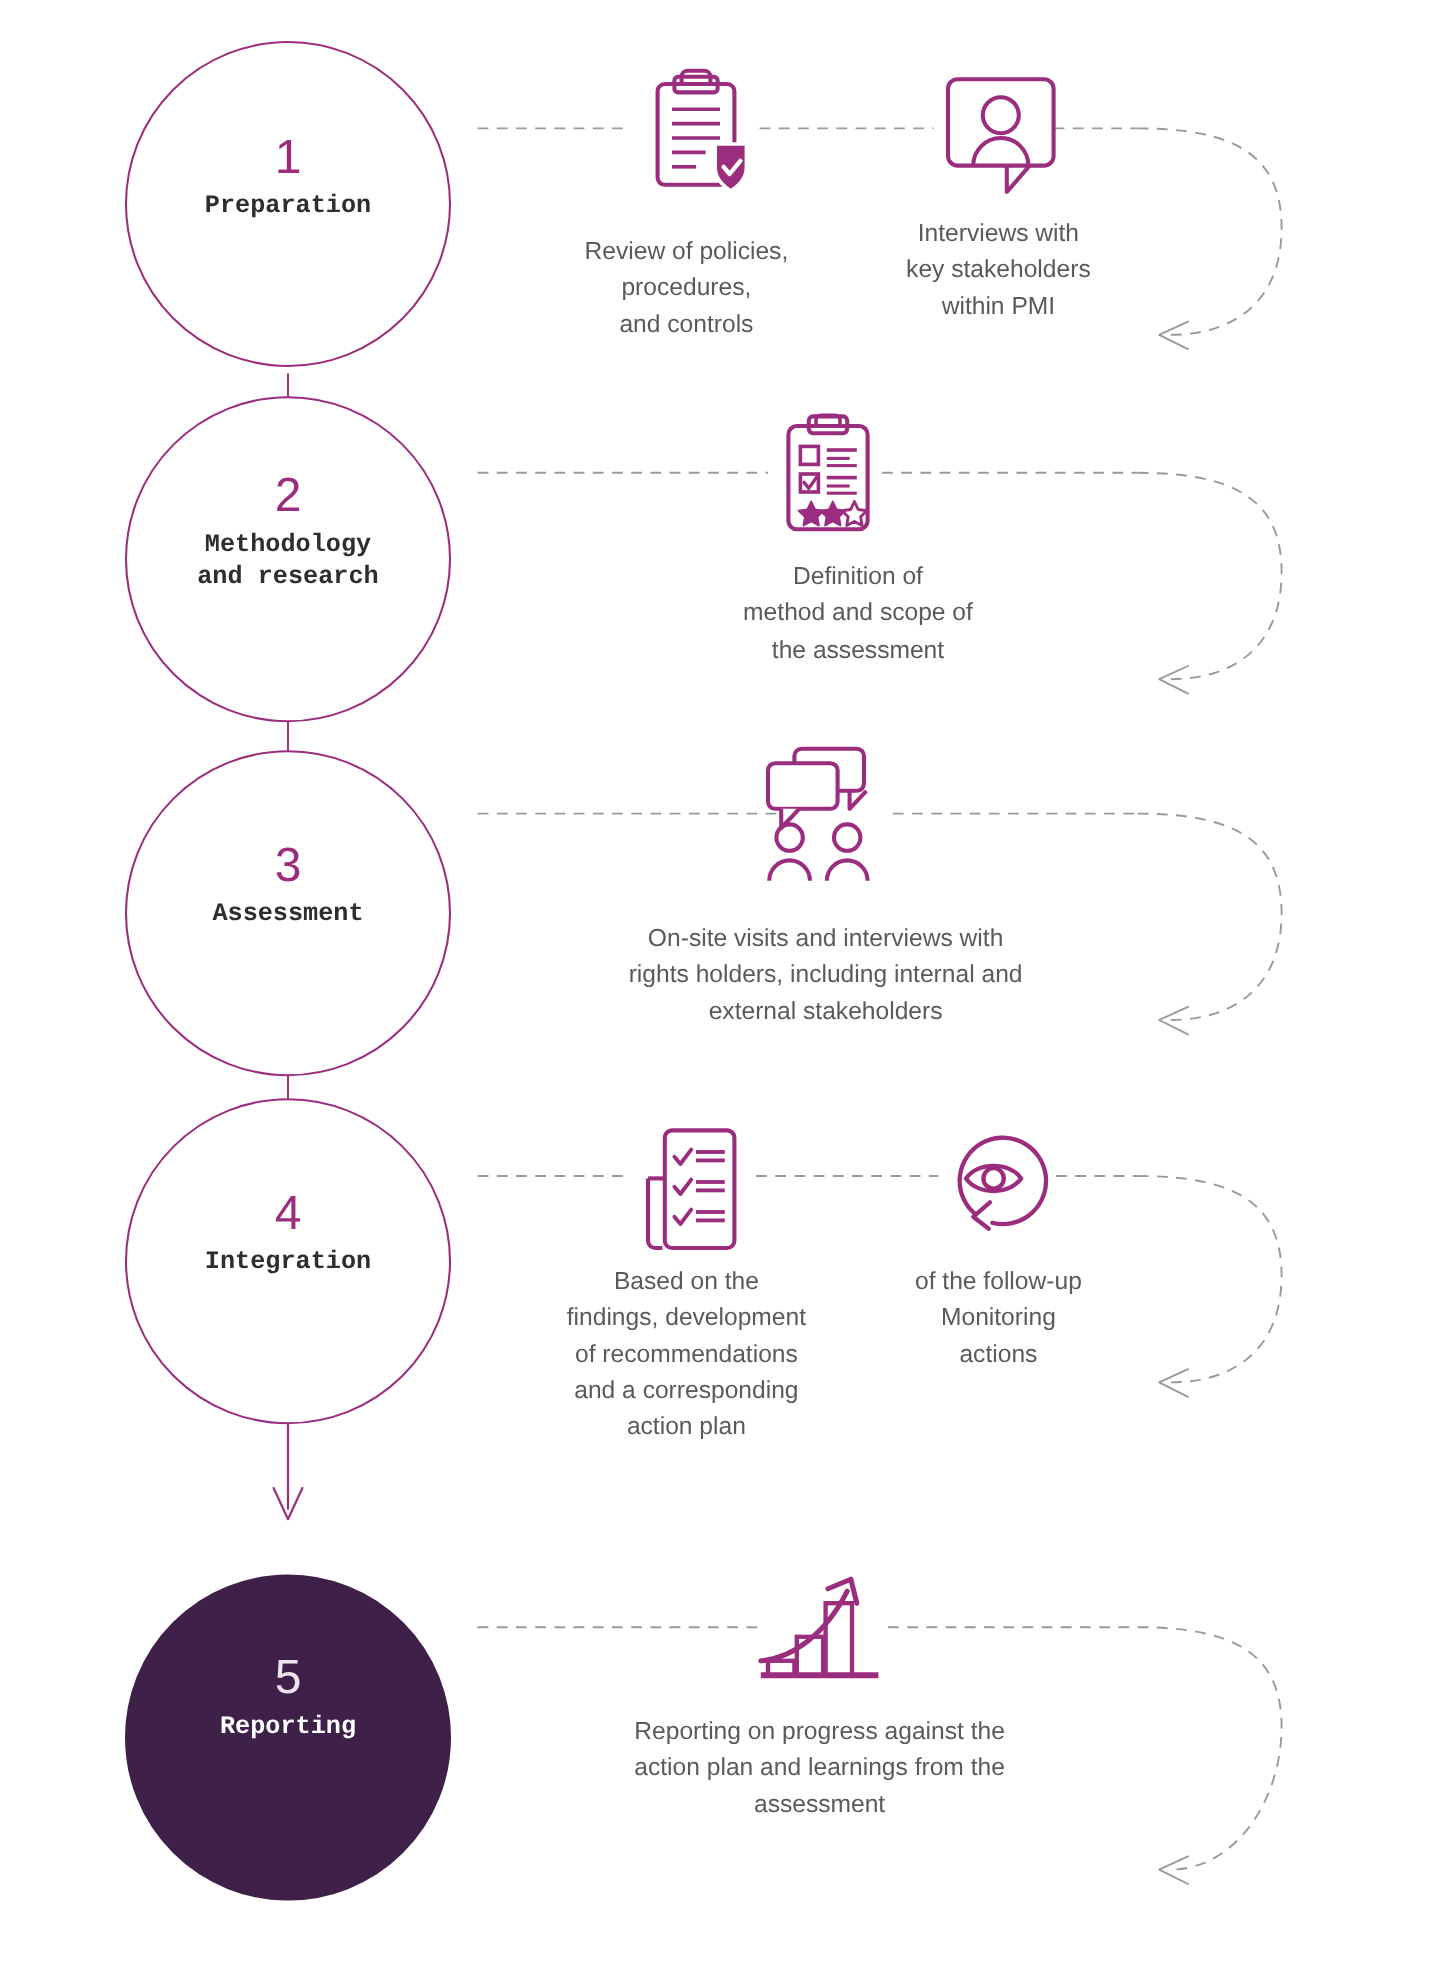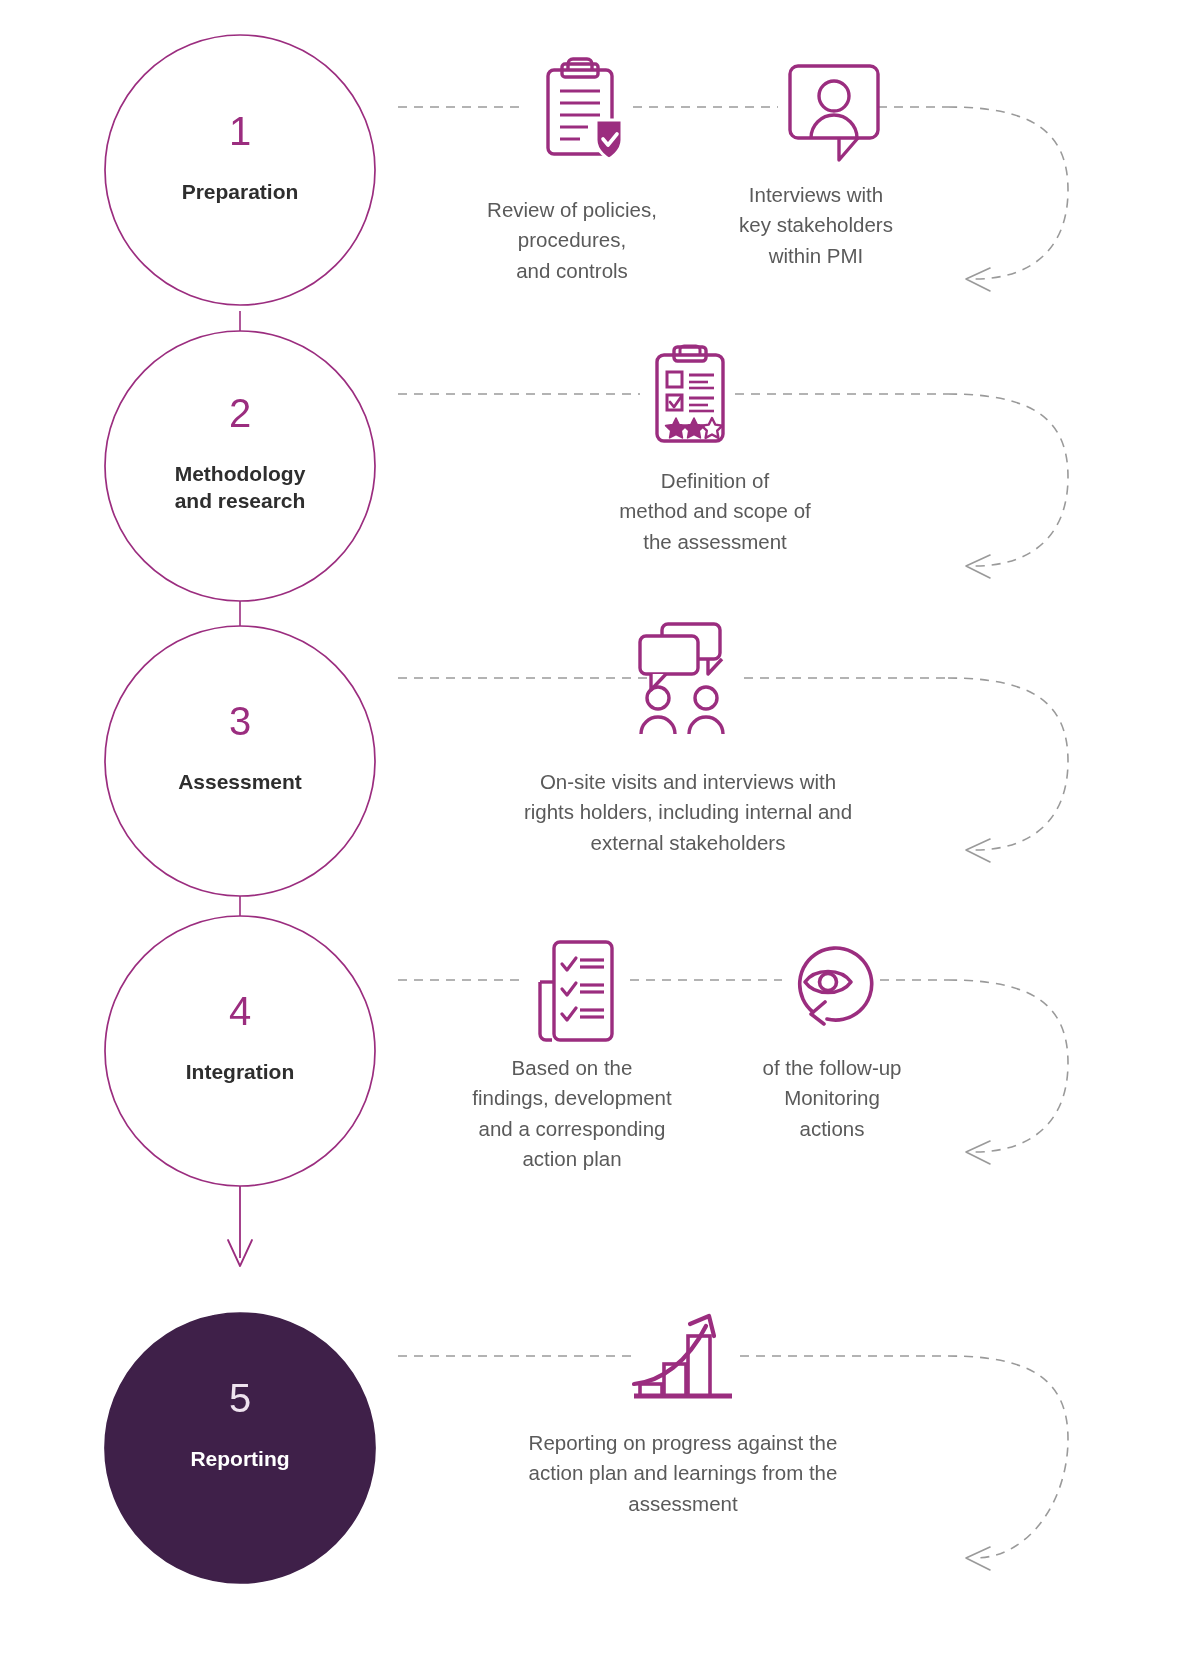--- a/index.html
+++ b/index.html
@@ -35,22 +35,22 @@
     font-family: "Liberation Sans", sans-serif;
   }
   .stage-num.on-dark {
     color: #efe3ef;
   }
   .stage-title {
     font-size: 21px;
     font-weight: 700;
     line-height: 1.28;
     color: #2e2e2e;
-    margin-top: 27px;
-    font-family: Liberation Sans, sans-serif;
+    margin-top: 8px;
+    font-family: Liberation Mono, monospace;
   }
   .stage-title.on-dark {
     color: #ffffff;
   }
   .item-caption {
     position: absolute;
     text-align: center;
     font-size: 20.5px;
     line-height: 1.48;
     color: #5a5a5a;
@@ -213,41 +213,42 @@
   <div class="stage-num on-dark">5</div>
   <div class="stage-title on-dark">Reporting</div>
 </div>
 
 <div class="item-caption" style="left:440px; top:164px; width:264px;margin-top:31px;">
   <div>Review of policies,</div>
   <div>procedures,</div>
   <div>and controls</div>
 </div>
 
-<div class="item-caption" style="left:684px; top:180px; width:264px;">
+<div class="item-caption" style="left:700px; top:180px; width:264px;">
   <div>Interviews with</div>
   <div>key stakeholders</div>
   <div>within PMI</div>
 </div>
 
 <div class="item-caption" style="left:583px; top:466px; width:264px;">
   <div>Definition of</div>
   <div>method and scope of</div>
   <div>the assessment</div>
 </div>
 
 <div class="item-caption" style="left:448px; top:751px; width:480px;margin-top:16px;">
   <div>On-site visits and interviews with</div>
   <div>rights holders, including internal and</div>
   <div>external stakeholders</div>
 </div>
 
 <div class="item-caption" style="left:440px; top:1053px; width:264px;">
   <div>Based on the</div>
   <div>findings, development</div>
+  <div>of recommendations</div>
   <div>and a corresponding</div>
   <div>action plan</div>
 </div>
 
 <div class="item-caption" style="left:700px; top:1053px; width:264px;">
   <div>of the follow-up</div>
   <div>Monitoring</div>
   <div>actions</div>
 </div>
 

